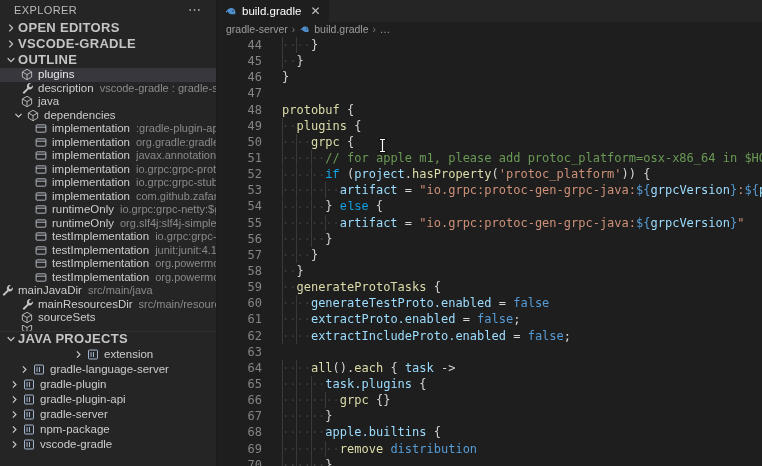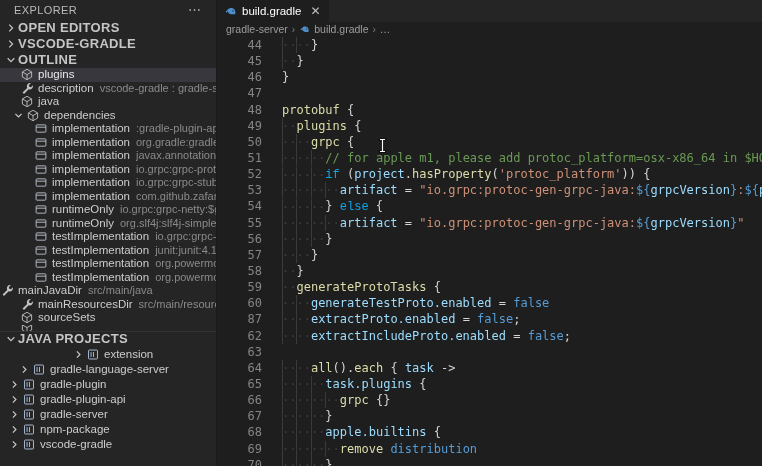--- a/index.html
+++ b/index.html
@@ -432,21 +432,21 @@
         <div class="code-line"><span class="ln">51</span><span class="lc"><span class="ind">······</span><span class="tc">// for apple m1, please add protoc_platform=osx-x86_64 in $HOME/.g</span></span></div>
         <div class="code-line"><span class="ln">52</span><span class="lc"><span class="ind">······</span><span class="tk">if</span><span class="tp"> (</span><span class="tv">project</span><span class="tp">.</span><span class="tf">hasProperty</span><span class="tp">(</span><span class="ts">'protoc_platform'</span><span class="tp">)) {</span></span></div>
         <div class="code-line"><span class="ln">53</span><span class="lc"><span class="ind">········</span><span class="tv">artifact</span><span class="tp"> = </span><span class="ts">"io.grpc:protoc-gen-grpc-java:</span><span class="tb">${</span><span class="tv">grpcVersion</span><span class="tb">}</span><span class="ts">:</span><span class="tb">${</span><span class="tv">protoc</span></span></div>
         <div class="code-line"><span class="ln">54</span><span class="lc"><span class="ind">······</span><span class="tp">} </span><span class="tk">else</span><span class="tp"> {</span></span></div>
         <div class="code-line"><span class="ln">55</span><span class="lc"><span class="ind">········</span><span class="tv">artifact</span><span class="tp"> = </span><span class="ts">"io.grpc:protoc-gen-grpc-java:</span><span class="tb">${</span><span class="tv">grpcVersion</span><span class="tb">}</span><span class="ts">"</span></span></div>
         <div class="code-line"><span class="ln">56</span><span class="lc"><span class="ind">······</span><span class="tp">}</span></span></div>
         <div class="code-line"><span class="ln">57</span><span class="lc"><span class="ind">····</span><span class="tp">}</span></span></div>
         <div class="code-line"><span class="ln">58</span><span class="lc"><span class="ind">··</span><span class="tp">}</span></span></div>
         <div class="code-line"><span class="ln">59</span><span class="lc"><span class="ind">··</span><span class="tf">generateProtoTasks</span><span class="tp"> {</span></span></div>
         <div class="code-line"><span class="ln">60</span><span class="lc"><span class="ind">····</span><span class="tv">generateTestProto.enabled</span><span class="tp"> = </span><span class="tb">false</span></span></div>
-        <div class="code-line"><span class="ln">87</span><span class="lc"><span class="ind">····</span><span class="tv">extractProto.enabled</span><span class="tp"> = </span><span class="tb">false</span><span class="tp">;</span></span></div>
+        <div class="code-line"><span class="ln">61</span><span class="lc"><span class="ind">····</span><span class="tv">extractProto.enabled</span><span class="tp"> = </span><span class="tb">false</span><span class="tp">;</span></span></div>
         <div class="code-line"><span class="ln">62</span><span class="lc"><span class="ind">····</span><span class="tv">extractIncludeProto.enabled</span><span class="tp"> = </span><span class="tb">false</span><span class="tp">;</span></span></div>
         <div class="code-line"><span class="ln">63</span></div>
         <div class="code-line"><span class="ln">64</span><span class="lc"><span class="ind">····</span><span class="tf">all</span><span class="tp">().</span><span class="tf">each</span><span class="tp"> { </span><span class="tv">task</span><span class="tp"> -&gt;</span></span></div>
         <div class="code-line"><span class="ln">65</span><span class="lc"><span class="ind">······</span><span class="tv">task.plugins</span><span class="tp"> {</span></span></div>
         <div class="code-line"><span class="ln">66</span><span class="lc"><span class="ind">········</span><span class="tf">grpc</span><span class="tp"> {}</span></span></div>
         <div class="code-line"><span class="ln">67</span><span class="lc"><span class="ind">······</span><span class="tp">}</span></span></div>
         <div class="code-line"><span class="ln">68</span><span class="lc"><span class="ind">······</span><span class="tv">apple.builtins</span><span class="tp"> {</span></span></div>
         <div class="code-line"><span class="ln">69</span><span class="lc"><span class="ind">········</span><span class="tf">remove</span><span class="tp"> </span><span class="tb">distribution</span></span></div>
         <div class="code-line"><span class="ln">70</span><span class="lc"><span class="ind">······</span><span class="tp">}</span></span></div>
       </div>

